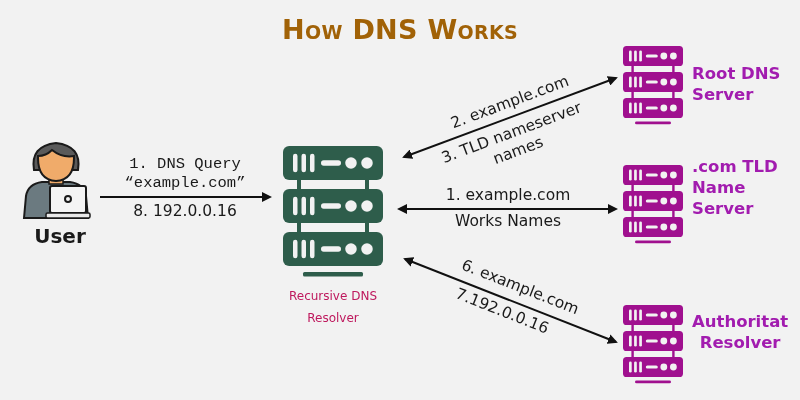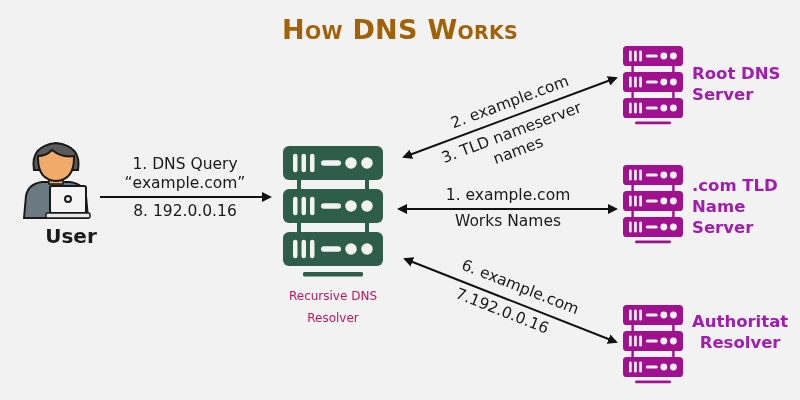--- a/index.html
+++ b/index.html
@@ -10,21 +10,21 @@
       position: relative;
     }
     #stage { position: absolute; left: 0; top: 0; width: 800px; height: 400px; }
     .title {
       position: absolute; left: 0; top: 14px; width: 800px; text-align: center;
       font-family: "DejaVu Sans", sans-serif; font-weight: bold;
       font-size: 27px; color: #a16207; font-variant: small-caps; letter-spacing: 0.3px;
     }
     .lbl { position: absolute; font-size: 15.5px; color: #1a1a1a; white-space: nowrap; line-height: 19px; }
     .center { text-align: center; }
-    .user-label { position: absolute; left: 31px; top: 224px; width: 80px; text-align: center;
+    .user-label { position: absolute; left: 20px; top: 224px; width: 80px; text-align: center;
       font-size: 20px; font-weight: bold; color: #1a1a1a; }
     .resolver-label { position: absolute; left: 253px; top: 285px; width: 160px; text-align: center;
       font-size: 12px; font-weight: normal; color: #be185d; line-height: 22px; }
     .server-label { position: absolute; left: 692px; font-size: 16.5px; font-weight: bold; color: #a21caf; line-height: 21px; }
     .rot { position: absolute; transform-origin: center center; text-align: center; white-space: nowrap; font-size: 15.5px; color:#1a1a1a; line-height: 19px; }
   </style>
 </head>
 <body>
 
 <div id="stage">
@@ -161,21 +161,21 @@
       </g>
 
     <line x1="100" y1="197" x2="270" y2="197" stroke="#111" stroke-width="2" marker-end="url(#ah)"></line>
     <line x1="404" y1="157" x2="616" y2="78" stroke="#111" stroke-width="2" marker-start="url(#ah)" marker-end="url(#ah)"></line>
     <line x1="399" y1="209" x2="616" y2="209" stroke="#111" stroke-width="2" marker-start="url(#ah)" marker-end="url(#ah)"></line>
     <line x1="405" y1="259" x2="616" y2="342" stroke="#111" stroke-width="2" marker-start="url(#ah)" marker-end="url(#ah)"></line>
   </svg>
 
   <div class="user-label">User</div>
 
-  <div class="lbl center" style="left:100px; top:155px; width:170px;">
+  <div class="lbl center" style="left:100px; top:155px; width:170px;font-family:Liberation Mono, monospace;">
     <div>1. DNS Query</div>
     <div>“example.com”</div>
   </div>
   <div class="lbl center" style="left:100px; top:202px; width:170px;">8. 192.0.0.16</div>
 
   <div class="resolver-label">
     <div>Recursive DNS</div>
     <div>Resolver</div>
   </div>
 
@@ -190,21 +190,21 @@
     <div>Works Names</div>
   </div>
 
   <div class="rot" style="left:440px; top:278px; width:160px; transform: rotate(21.5deg);">6. example.com</div>
   <div class="rot" style="left:422px; top:302px; width:160px; transform: rotate(21.5deg);">7.192.0.0.16</div>
 
   <div class="server-label" style="top:63px;">
     <div>Root DNS</div>
     <div>Server</div>
   </div>
-  <div class="server-label" style="top:175px;">
+  <div class="server-label" style="top:156px;">
     <div>.com TLD</div>
     <div>Name</div>
     <div>Server</div>
   </div>
   <div class="server-label" style="top:311px;text-align:center;">
     <div>Authoritat</div>
     <div>Resolver</div>
   </div>
 </div>
 

